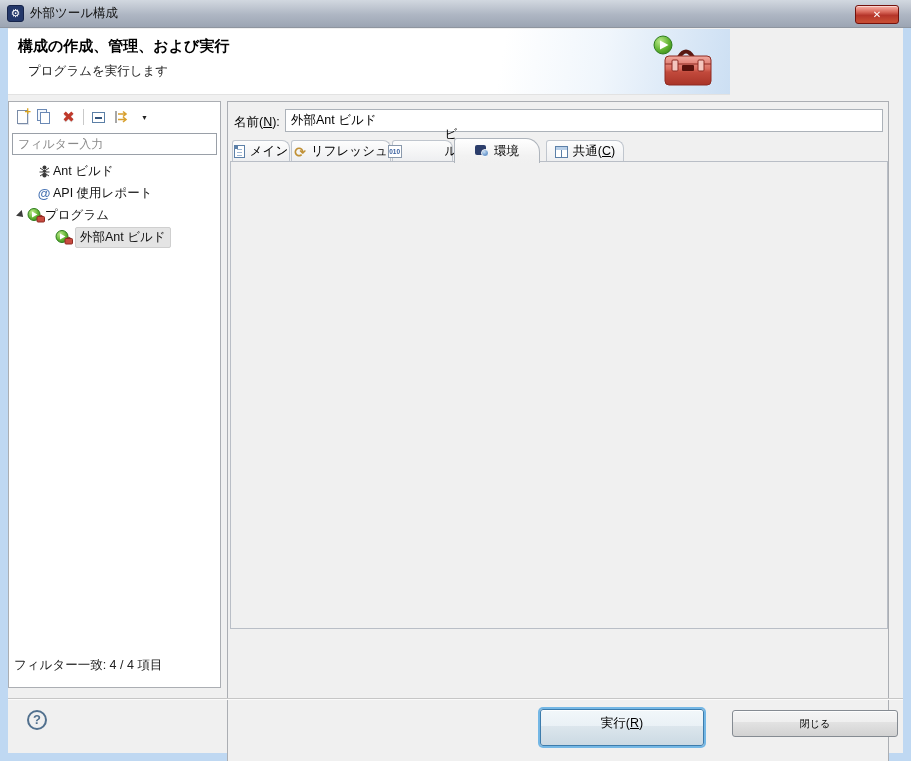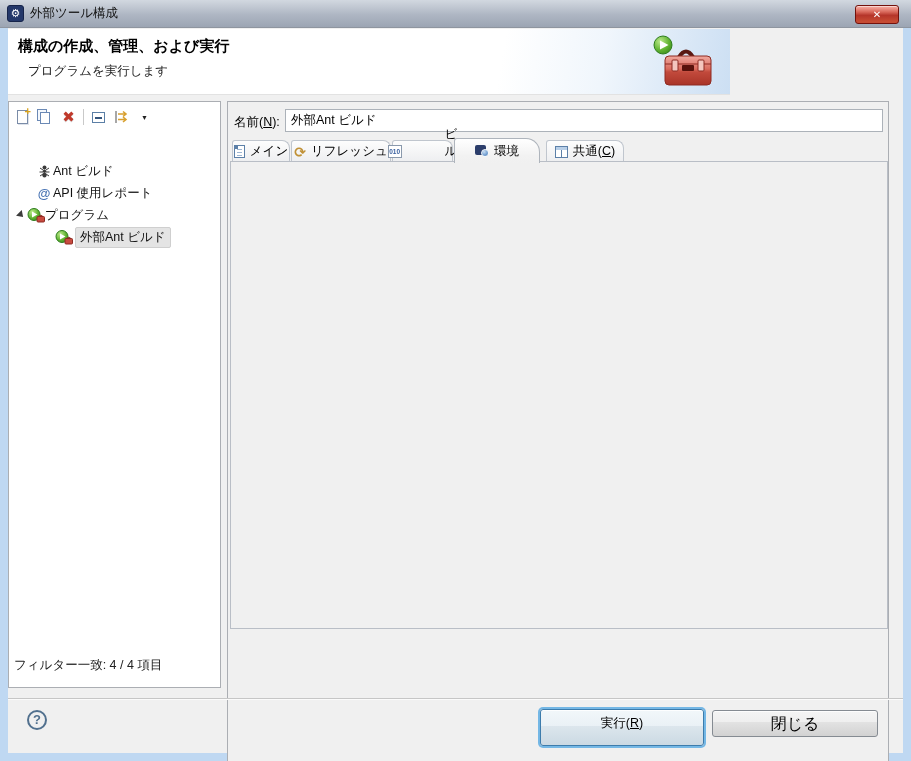--- a/index.html
+++ b/index.html
@@ -129,21 +129,21 @@
   
   .footer-sep { position:absolute; left:8px; right:8px; top:698px; height:1px; background:#C6C6C6;
     box-shadow:0 1px 0 #FBFBFB; }
   .help-circle { position:absolute; left:27px; top:710px; width:20px; height:20px; border-radius:50%;
     border:2px solid #51708E; color:#51708E; font-weight:bold; font-size:13px; text-align:center;
     line-height:16px; }
   .run-btn { position:absolute; left:540px; top:709px; width:164px; height:37px; font-size:12.5px;
     text-align:center; line-height:27px; border:1px solid #3D7CAC; border-radius:3px;
     box-shadow:0 0 0 2px #74B7E5, inset 0 1px 0 rgba(255,255,255,.85);
     background:linear-gradient(#F2F7FA 0%,#EAF1F6 45%,#DCE6ED 46%,#CBD9E3 100%); color:#000; }
-  .close2-btn { position:absolute; left:712px; top:710px; width:166px; height:27px; font-size:16px;
+  .close2-btn { position:absolute; left:732px; top:710px; width:166px; height:27px; font-size:10px;
     text-align:center; line-height:25px; border:1px solid #858B92; border-radius:3px;
     background:linear-gradient(#F4F4F4 0%,#EFEFEF 45%,#E2E2E2 46%,#D2D2D2 100%);
     box-shadow:inset 0 1px 0 rgba(255,255,255,.8); }
 
   u { text-decoration:underline; }
 </style>
 </head>
 <body>
 
 <div class="window">
@@ -210,20 +210,21 @@
           <line x1="3" y1="1" x2="3" y2="13" stroke="#8A8A8A" stroke-width="1.5"></line>
           <path d="M5 4 h7 M10 1.5 L13 4 L10 6.5" fill="none" stroke="#D8A030" stroke-width="1.6"></path>
           <path d="M5 9.5 h7 M10 7 L13 9.5 L10 12" fill="none" stroke="#D8A030" stroke-width="1.6"></path>
         </svg>
       </div>
       <div class="tb-btn">
         <span class="caret">▼</span>
       </div>
     </div>
 
+    <input class="filter-box" placeholder="フィルター入力" style="">
 
     <div class="tree">
       <div class="tree-row">
         <span class="tw" style="margin-left:26px;">
           <svg width="13" height="13" viewBox="0 0 13 13">
             <ellipse cx="6.5" cy="2.6" rx="2" ry="2" fill="#3A3A3A"></ellipse>
             <ellipse cx="6.5" cy="6.2" rx="1.7" ry="1.8" fill="#3A3A3A"></ellipse>
             <ellipse cx="6.5" cy="10.2" rx="2.1" ry="2.4" fill="#3A3A3A"></ellipse>
             <path d="M2 3 L5 5 M11 3 L8 5 M1.5 7 h3.5 M11.5 7 h-3.5 M2 11 L5 9 M11 11 L8 9" stroke="#3A3A3A" stroke-width="1"></path>
           </svg>

